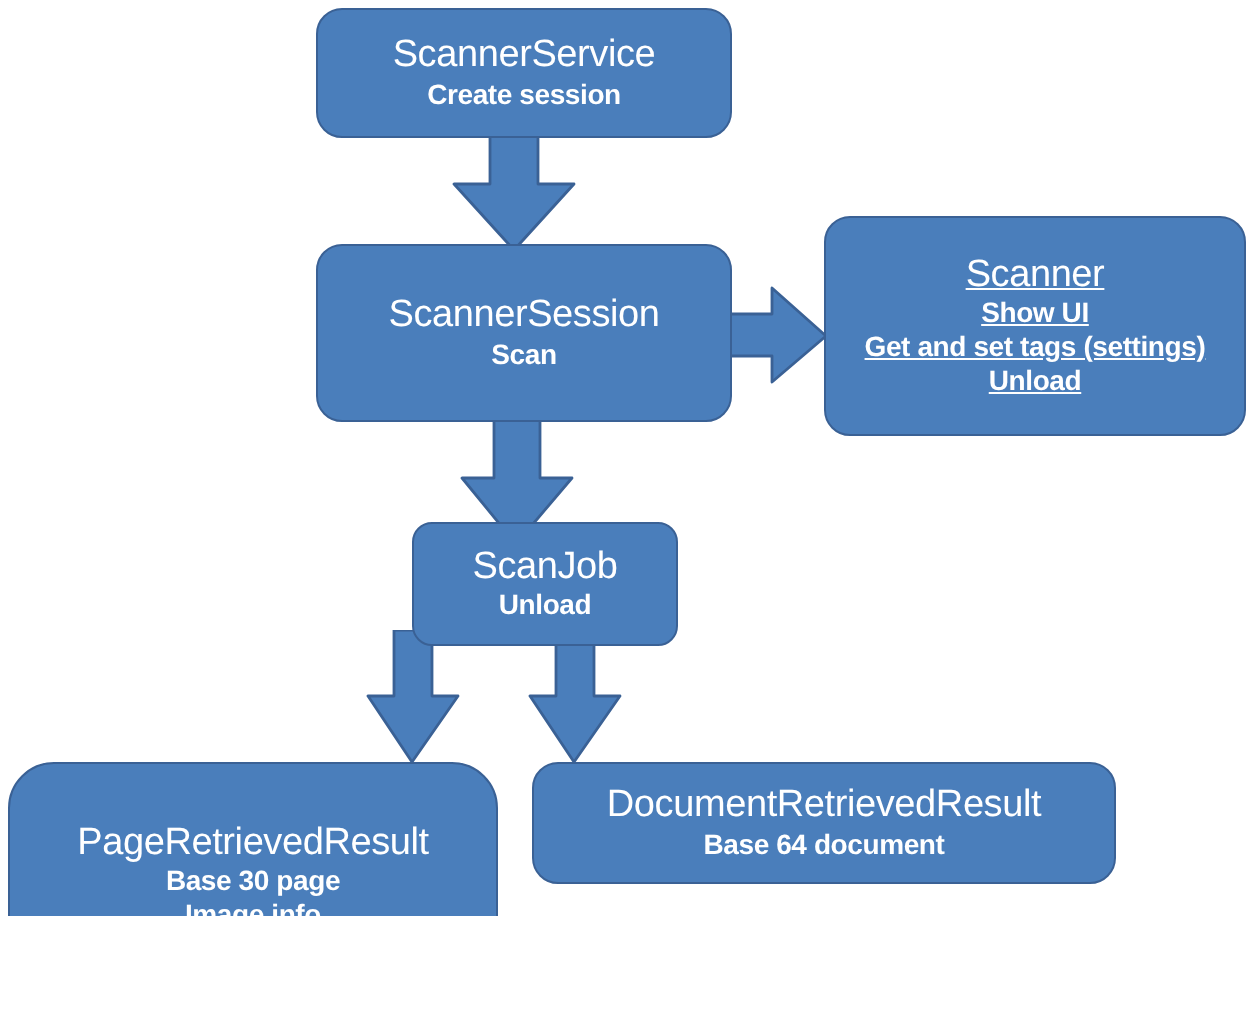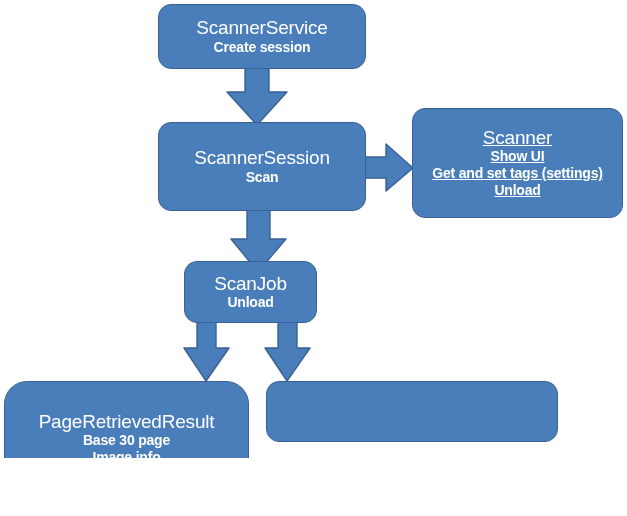--- a/index.html
+++ b/index.html
@@ -95,28 +95,30 @@
     <div class="line">Scan</div>
   </div>
 
   <div class="node" style="left:412px; top:108px; width:211px; height:110px;text-decoration:underline;">
     <div class="title">Scanner</div>
     <div class="line">Show UI</div>
     <div class="line">Get and set tags (settings)</div>
     <div class="line">Unload</div>
   </div>
 
-  <div class="node" style="left:184px; top:261px; width:133px; height:62px;">
+  <div class="node" style="left:206px; top:261px; width:133px; height:62px;border-radius:10px;">
     <div class="title">ScanJob</div>
     <div class="line">Unload</div>
   </div>
 
   <div class="node" style="left:4px; top:381px; width:245px; height:131px;border-radius:23px;">
     <div class="title">PageRetrievedResult</div>
     <div class="line">Base 30 page</div>
     <div class="line">Image info</div>
     <div class="line">Metadata</div>
   </div>
 
   <div class="node" style="left:266px; top:381px; width:292px; height:61px;">
+    <div class="title">DocumentRetrievedResult</div>
+    <div class="line">Base 64 document</div>
   </div>
 
 </div>
 
 </body></html>

